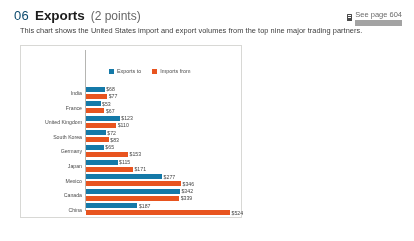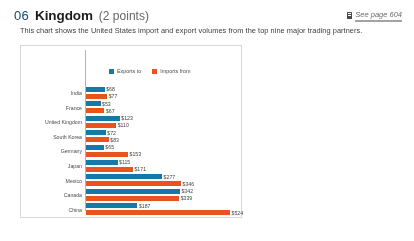--- a/index.html
+++ b/index.html
@@ -67,24 +67,23 @@
     content: "";
     position: absolute;
     left: 1.2px;
     top: 1.2px;
     width: 2.6px;
     height: 0.8px;
     background: #ffffff;
     box-shadow: 0 2px 0 #ffffff;
   }
   #see-page-text {
-    border-bottom: 2px solid #a3a3a3;
+    border-bottom: 6px solid #a3a3a3;
     padding-bottom: 0.5px;
     color: #6b6b6b;
-    font-style: italic;
   }
 
   
   #question-description {
     position: absolute;
     left: 20px;
     top: 26px;
     font-size: 7.4px;
     color: #3c3c3c;
     letter-spacing: 0.05px;
@@ -185,21 +184,21 @@
     color: #444444;
     margin-left: 1.5px;
     white-space: nowrap;
   }
 </style>
 </head>
 <body>
 
 <div id="question-header">
   <span id="question-number">06</span>
-  <span id="question-title">Kingdom</span>
+  <span id="question-title">Exports</span>
   <span id="question-points">(2 points)</span>
 </div>
 
 <a id="see-page-link">
   <span id="see-page-icon"></span>
   <span id="see-page-text">See page 604</span>
 </a>
 
 <div id="question-description">This chart shows the United States import and export volumes from the top nine major trading partners.</div>
 

